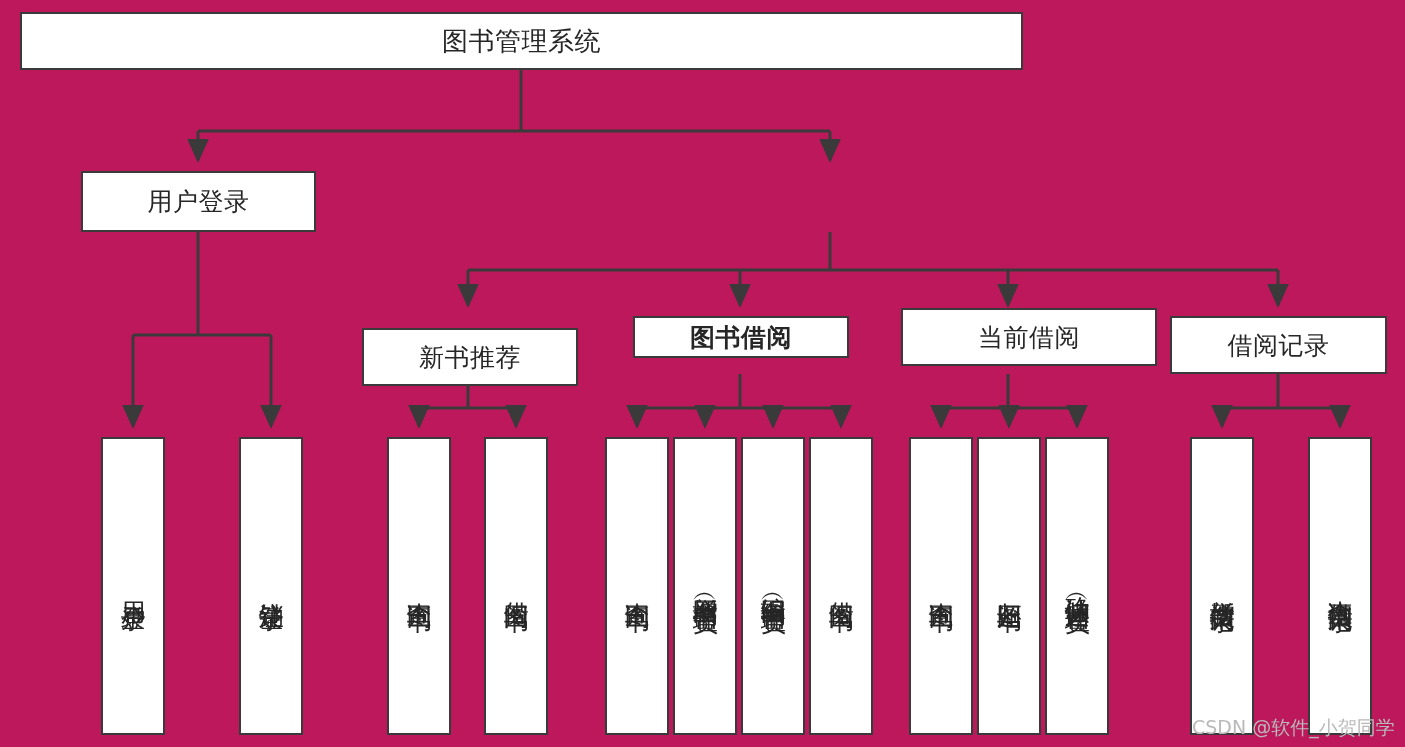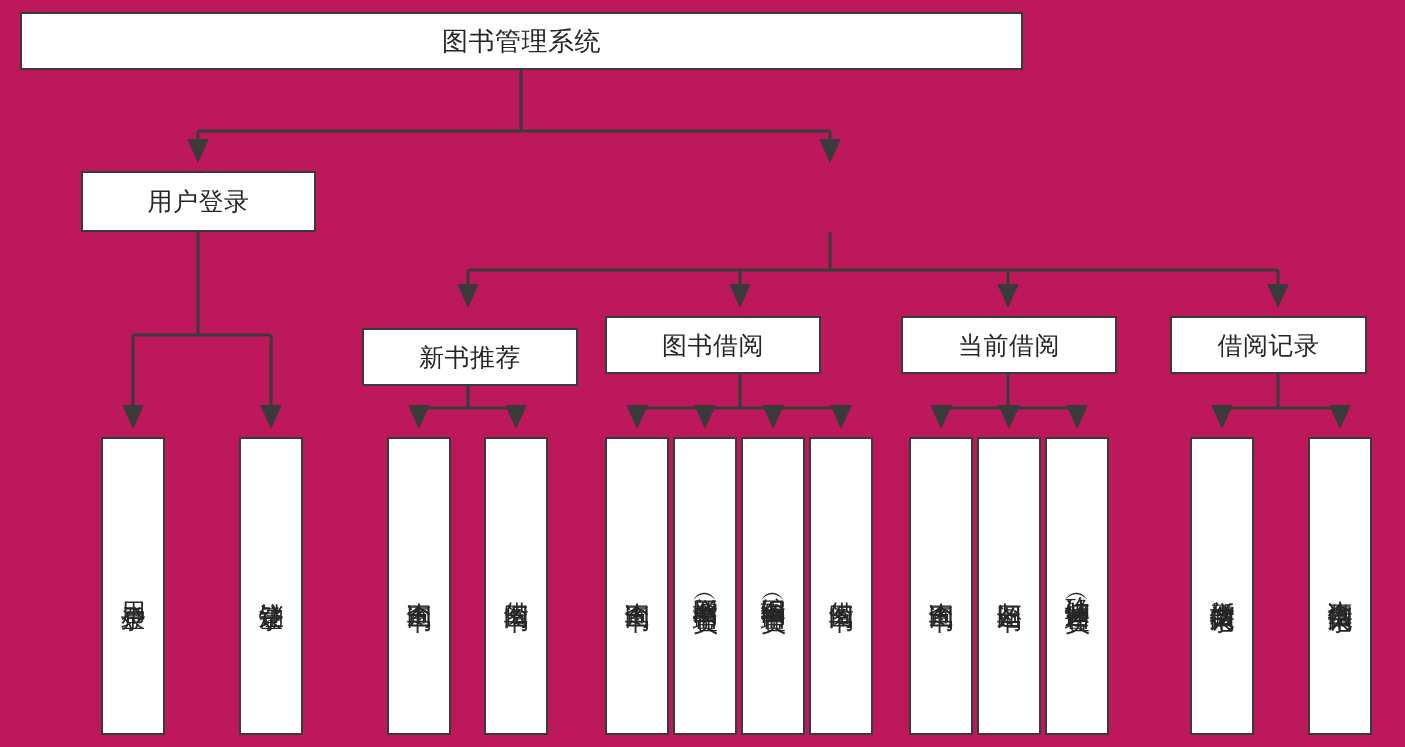--- a/index.html
+++ b/index.html
@@ -130,27 +130,27 @@
     <span class="label">图书管理系统</span>
   </div>
 
   <div class="node horiz" style="left:81px; top:171px; width:235px; height:61px;">
     <span class="label">用户登录</span>
   </div>
 
   <div class="node horiz" style="left:362px; top:328px; width:216px; height:58px;">
     <span class="label">新书推荐</span>
   </div>
-  <div class="node horiz" style="left:605px; top:316px; width:216px; height:58px;">
+  <div class="node horiz" style="left:633px; top:316px; width:216px; height:42px;font-weight:bold;">
     <span class="label">图书借阅</span>
   </div>
-  <div class="node horiz" style="left:901px; top:316px; width:216px; height:58px;">
+  <div class="node horiz" style="left:901px; top:308px; width:256px; height:58px;">
     <span class="label">当前借阅</span>
   </div>
-  <div class="node horiz" style="left:1170px; top:316px; width:197px; height:58px;">
+  <div class="node horiz" style="left:1170px; top:316px; width:217px; height:58px;">
     <span class="label">借阅记录</span>
   </div>
 
   <div class="node vert" style="left:101px; top:437px; width:64px; height:298px;">
     <span class="label">用户登录</span>
   </div>
   <div class="node vert" style="left:239px; top:437px; width:64px; height:298px;">
     <span class="label">注销登录</span>
   </div>
 
@@ -184,14 +184,15 @@
     <span class="label">确认归还（管理员）</span>
   </div>
 
   <div class="node vert" style="left:1190px; top:437px; width:64px; height:298px;">
     <span class="label">新增借阅记录</span>
   </div>
   <div class="node vert" style="left:1308px; top:437px; width:64px; height:298px;">
     <span class="label">查询借阅记录</span>
   </div>
 
+  <div class="watermark" style="left:1192px; top:715px;">CSDN @软件_小贺同学</div>
 
 </div>
 
 </body></html>

